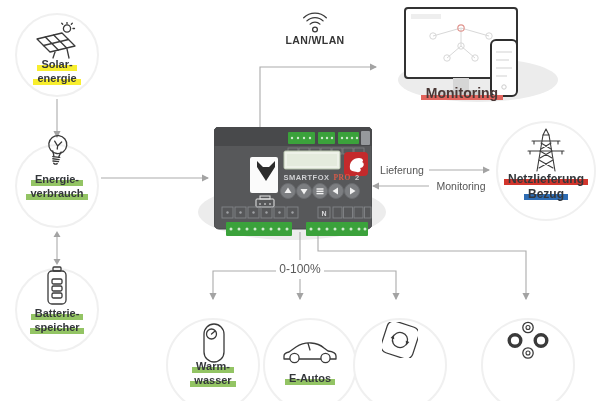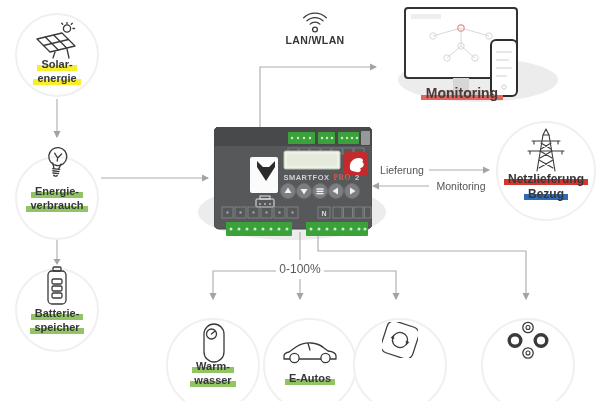--- a/index.html
+++ b/index.html
@@ -73,21 +73,21 @@
         <line x1="36.3" y1="0.2" x2="37.3" y2="-0.8"></line>
           <line x1="27.7" y1="0.2" x2="26.7" y2="-0.8"></line>
       </g>
     </svg>
     <div class="lbl" style="top:43px">
       <span class="hl-y">Solar-</span>
       <span class="hl-y">energie</span>
     </div>
   </div>
 
-  <div class="node" style="left:15px;top:156px;width:84px;height:84px">
+  <div class="node" style="left:15px;top:144px;width:84px;height:84px">
     <svg class="ic" style="top:-12px" width="30" height="34" viewBox="0 0 30 34">
       <g class="icon-stroke" transform="rotate(7 15 17)">
         <circle cx="15" cy="10.5" r="9"></circle>
         <path d="M11.5 7.5 L15 12 L18.5 7.5 M15 12 V15"></path>
         <path d="M10.8 17.5 C11.5 20 12.5 21 12.5 23 M19.2 17.5 C18.5 20 17.5 21 17.5 23"></path>
         <line x1="11.5" y1="23" x2="18.5" y2="23"></line>
           <line x1="11.8" y1="25.2" x2="18.2" y2="25.2"></line>
         <line x1="12.2" y1="27.4" x2="17.8" y2="27.4"></line>
           <path d="M13.2 29.5 Q15 31 16.8 29.5"></path>
       </g>

